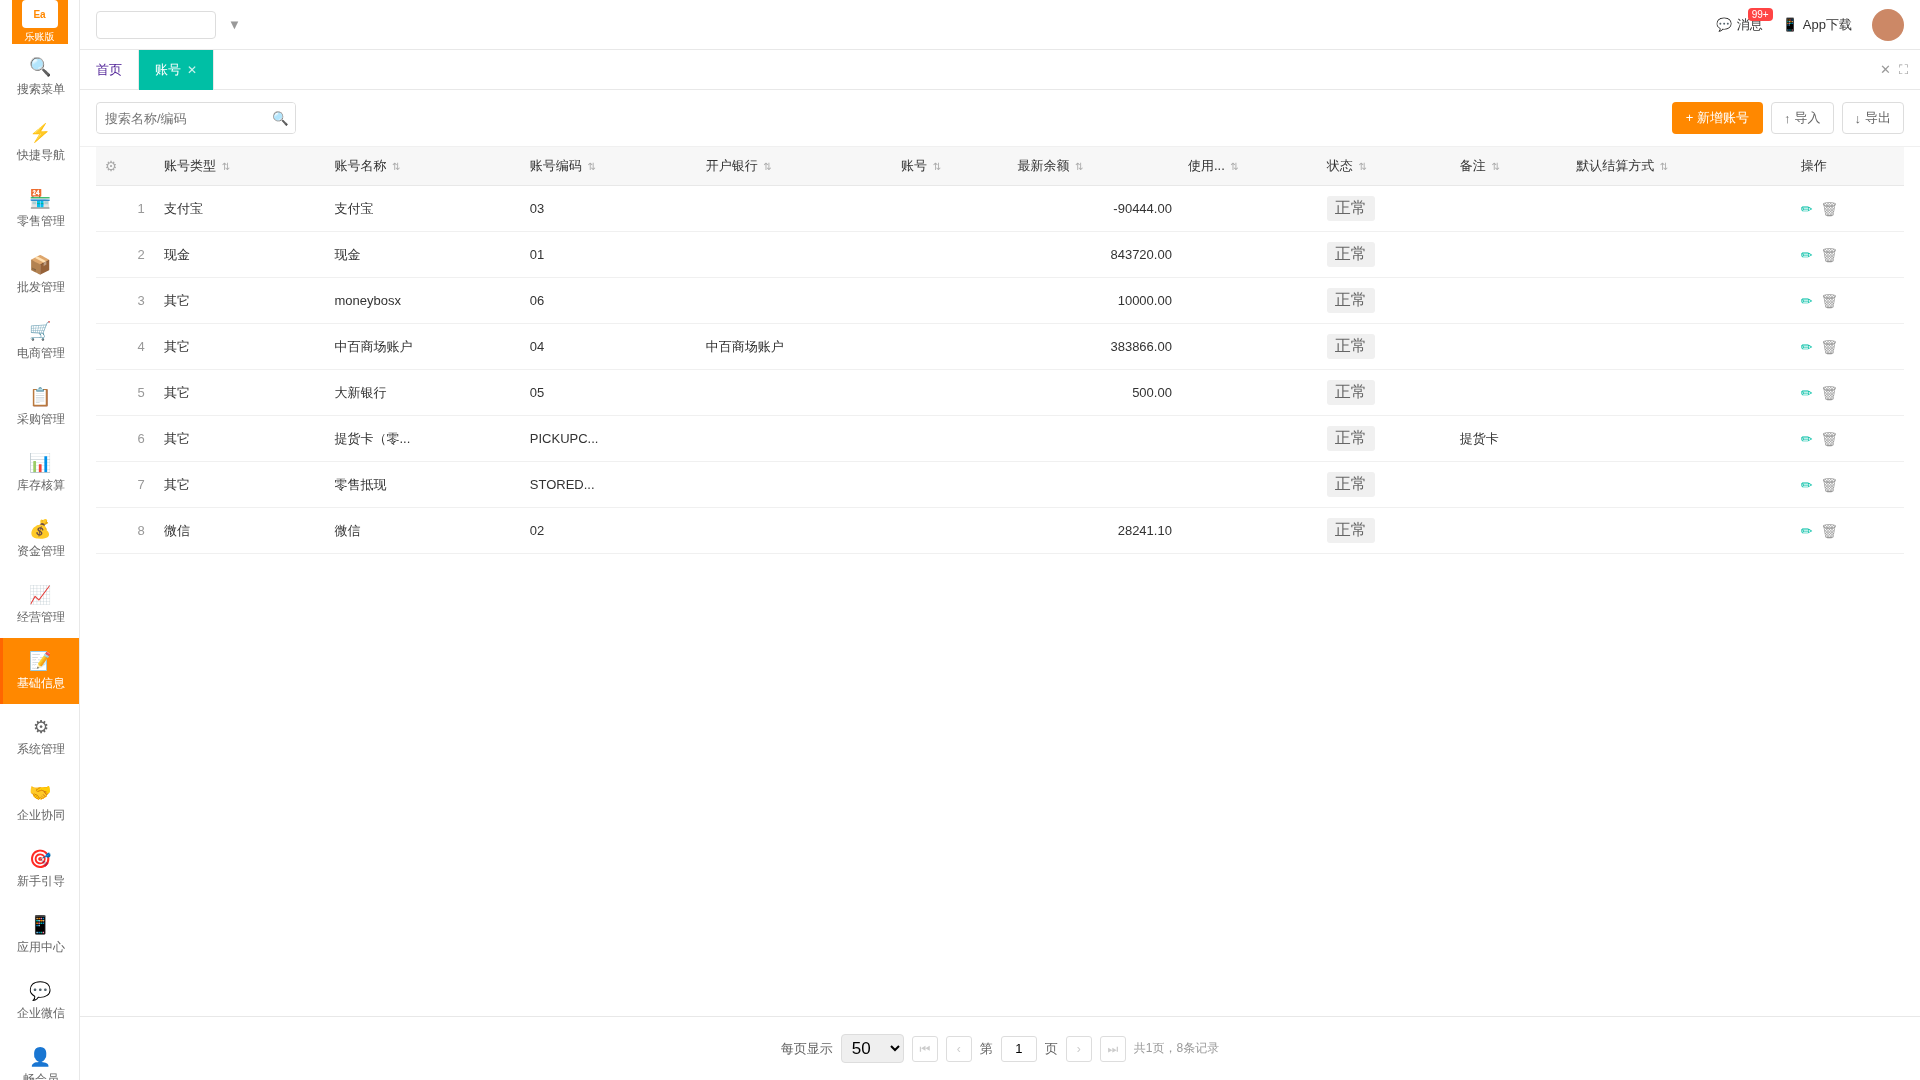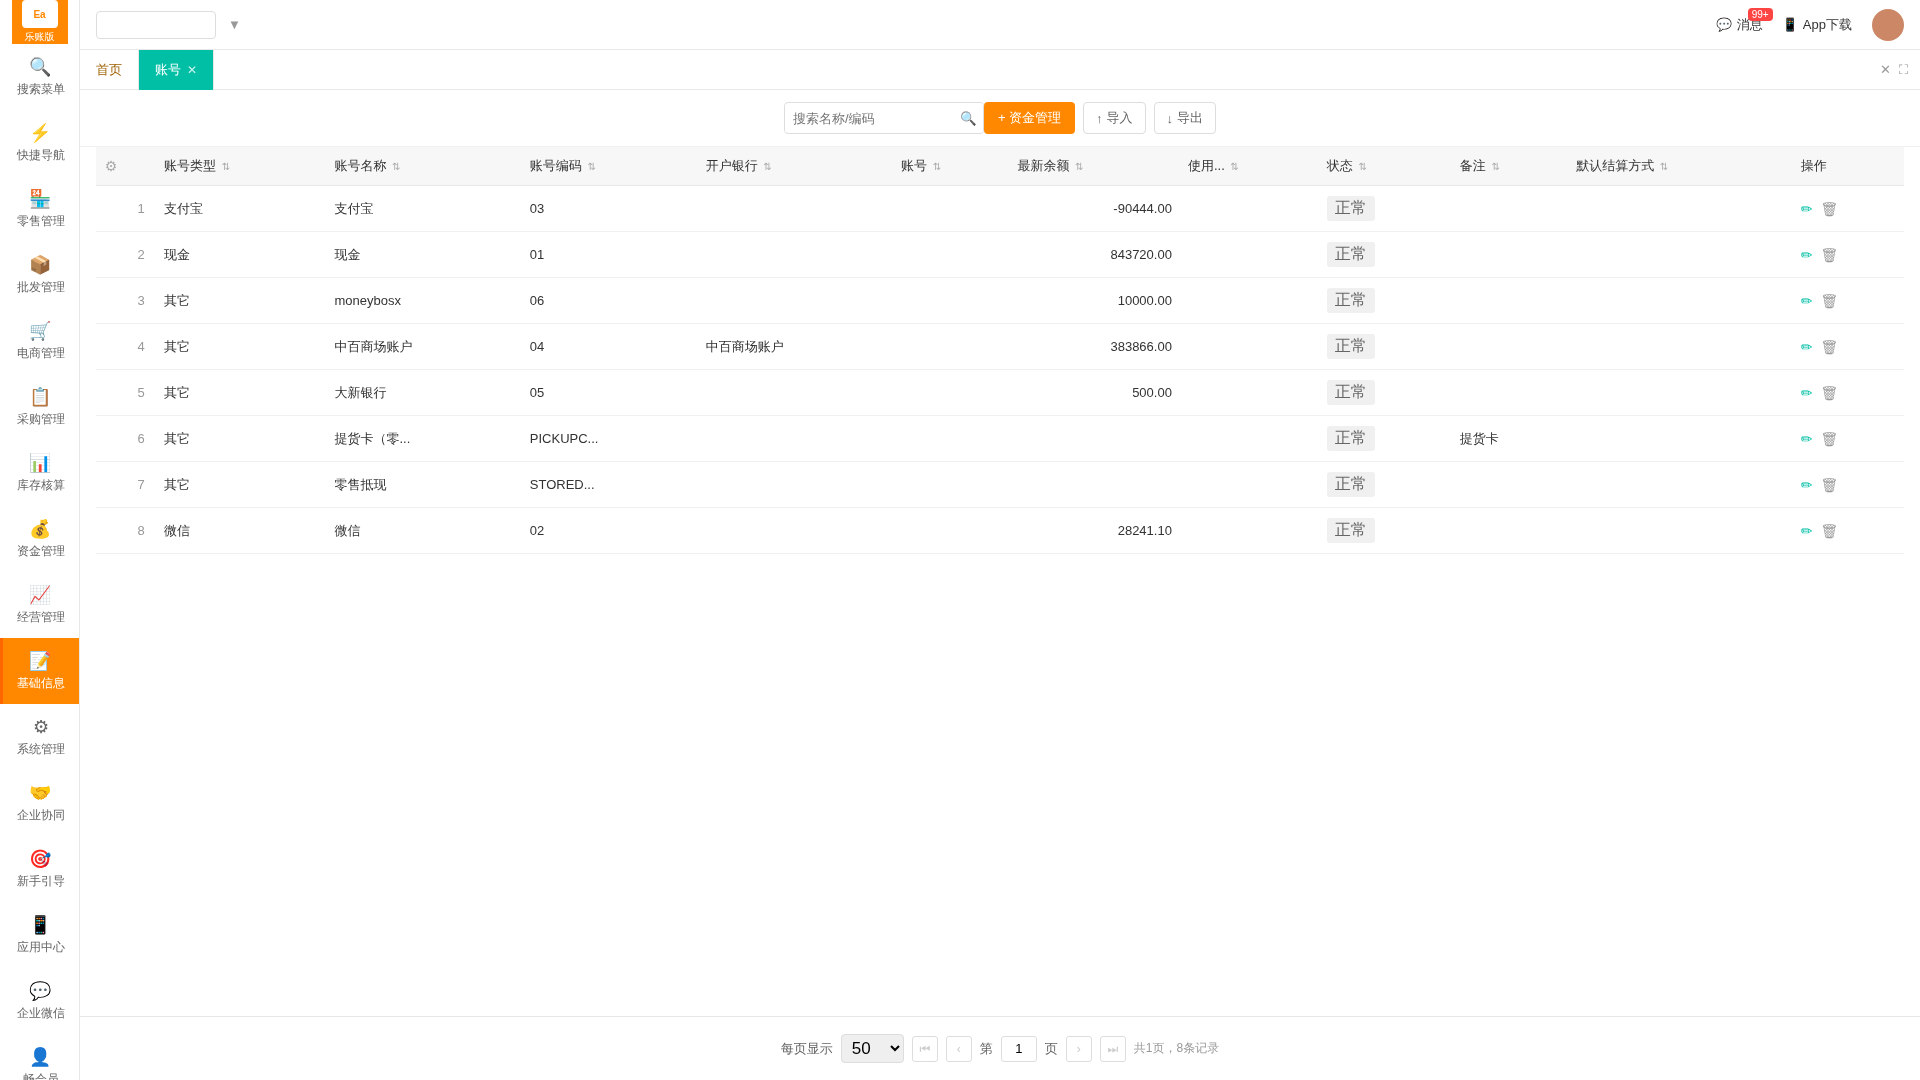--- a/index.html
+++ b/index.html
@@ -146,21 +146,21 @@
       padding: 0 0;
       border-bottom: 1px solid #e8e8e8;
       flex-shrink: 0;
     }
     .tab-item {
       height: 40px;
       display: flex;
       align-items: center;
       padding: 0 16px;
       cursor: pointer;
-      color: #a16207;
+      color: #4c1d95;
       font-size: 13px;
       border-right: 1px solid #e8e8e8;
       gap: 6px;
     }
     .tab-item.active {
       background: #00bfa5;
       color: #fff;
     }
     .tab-close {
       font-size: 12px;
@@ -184,21 +184,21 @@
       display: flex;
       flex-direction: column;
       overflow: hidden;
     }
 
     
     .toolbar {
       padding: 12px 16px;
       display: flex;
       align-items: center;
-      justify-content: center;
+      justify-content: space-between;
       border-bottom: 1px solid #f0f0f0;
       flex-shrink: 0;
     }
     .toolbar-left {
       display: flex;
       align-items: center;
       gap: 8px;
     }
     .search-input-wrap {
       display: flex;
@@ -489,21 +489,21 @@
 
     <div class="toolbar">
       <div class="toolbar-left">
         <div class="search-input-wrap">
           <input type="text" placeholder="搜索名称/编码" style="">
           <button class="search-btn">🔍</button>
         </div>
       </div>
       <div class="toolbar-right">
         <button class="btn-add">
-          <span>+ 资金管理</span>
+          <span>+ 新增账号</span>
         </button>
         <button class="btn-outline">
           <span>↑</span>
           <span>导入</span>
         </button>
         <button class="btn-outline">
           <span>↓</span>
           <span>导出</span>
         </button>
       </div>

